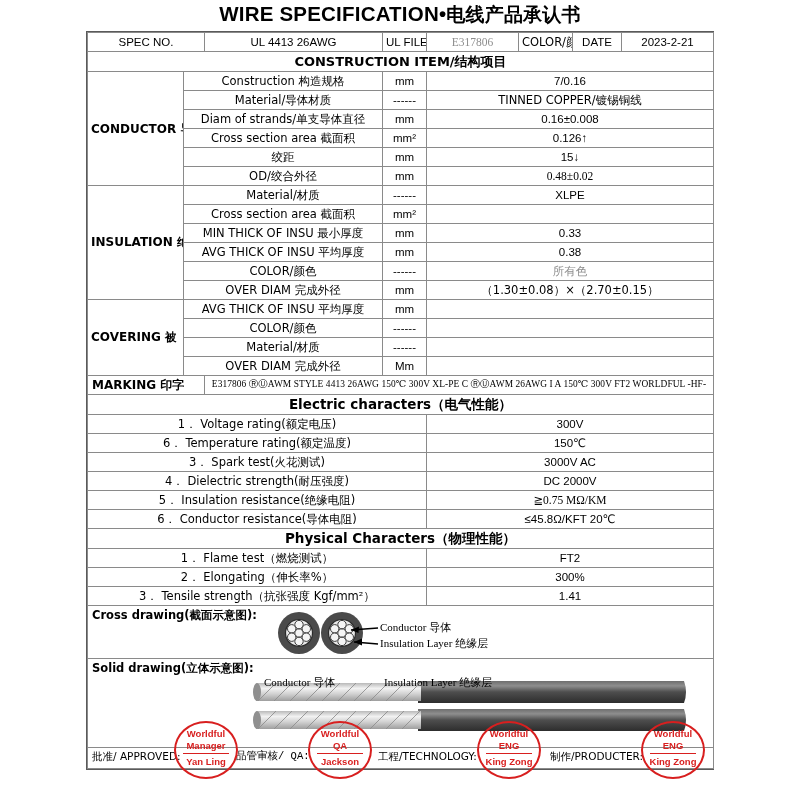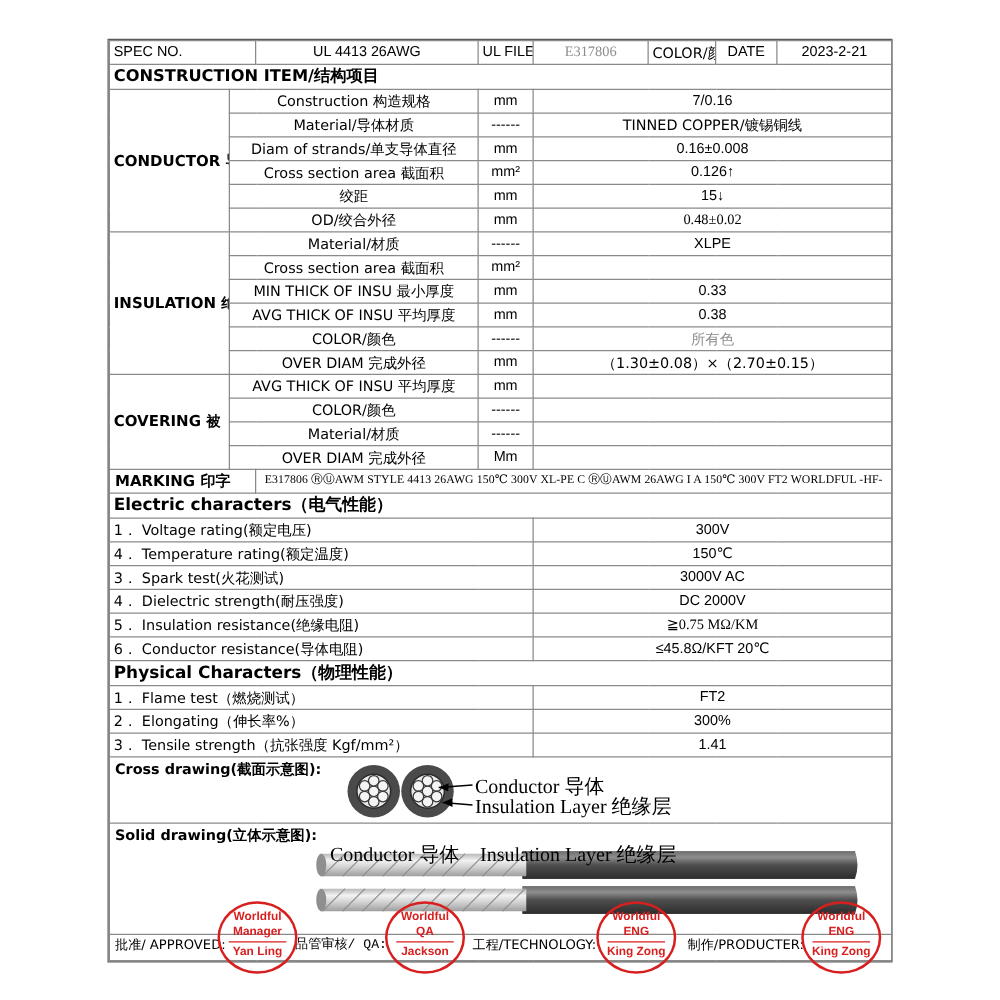--- a/index.html
+++ b/index.html
@@ -28,26 +28,26 @@
     border:1px solid #8a8a8a;
     font-size:11.5px;
     padding:0 3px;
     height:18px;
     vertical-align:middle;
     line-height:1.05;
     white-space:nowrap;
     overflow:hidden;
   }
   .c{text-align:center;}
-  .l{text-align:left;}
+  .l{text-align:center;}
   .cn{font-family:"DejaVu Sans",sans-serif;}
   .serif{font-family:"Liberation Serif","DejaVu Serif",serif;}
 
   
-  .band{height:19px;font-weight:bold;font-size:13px;}
+  .band{height:19px;font-weight:bold;font-size:13px;text-align:center;}
   .band.big{font-size:13.5px;}
 
   
   .grp{font-weight:bold;font-size:12px;text-align:center;line-height:1.5;}
   .grp .sub{font-family:"DejaVu Sans",sans-serif;font-size:11.5px;letter-spacing:2px;}
 
   .marking-lbl{font-weight:bold;font-size:12px;text-align:left;padding-left:4px;}
   .marking-val{
     font-family:"Liberation Serif","DejaVu Serif",serif;
     font-size:9.4px;text-align:center;letter-spacing:.1px;
@@ -59,21 +59,21 @@
   .draw-wrap{position:relative;width:100%;}
   .draw-lbl{
     position:absolute;left:4px;top:3px;
     font-size:11.5px;font-weight:bold;
   }
   .cross-wrap{height:52px;}
   .solid-wrap{height:88px;}
 
   .anno{
     position:absolute;font-family:"Liberation Serif","DejaVu Serif",serif;
-    font-size:16px;white-space:nowrap;
+    font-size:11px;white-space:nowrap;
   }
 
   
   .sig-cell{padding:0;height:20px;position:relative;margin-left:26px;}
   .sig-row{position:relative;height:20px;}
   .sig-lbl{
     position:absolute;top:3px;font-size:10.5px;white-space:nowrap;
   }
   .stamp{
     position:absolute;width:64px;height:58px;
@@ -87,20 +87,23 @@
   .stamp .bar{
     display:block;width:46px;height:1.6px;background:#d81f1f;
     margin:1.5px auto 1.5px auto;
   }
 </style>
 </head>
 <body>
 
 <div class="page">
 
+  <div class="doc-title">
+    <span>WIRE SPECIFICATION</span><span>•</span><span class="cn">电线产品承认书</span>
+  </div>
 
   <div class="sheet">
     <table>
       <colgroup>
         <col style="width:96px">
           <col style="width:21px">
           <col style="width:178px">
         <col style="width:44px">
           <col style="width:92px">
           <col style="width:54px">
@@ -224,21 +227,21 @@
       </tr>
 
       <tr>
         <td class="band big cn" colspan="8">Electric characters（电气性能）</td>
       </tr>
       <tr>
         <td class="l cn" colspan="4">1． Voltage rating(额定电压)</td>
         <td class="c" colspan="4">300V</td>
       </tr>
       <tr>
-        <td class="l cn" colspan="4">4． Temperature rating(额定温度)</td>
+        <td class="l cn" colspan="4">6． Temperature rating(额定温度)</td>
         <td class="c" colspan="4">150℃</td>
       </tr>
       <tr>
         <td class="l cn" colspan="4">3． Spark test(火花测试)</td>
         <td class="c" colspan="4">3000V AC</td>
       </tr>
       <tr>
         <td class="l cn" colspan="4">4． Dielectric strength(耐压强度)</td>
         <td class="c" colspan="4">DC 2000V</td>
       </tr>

